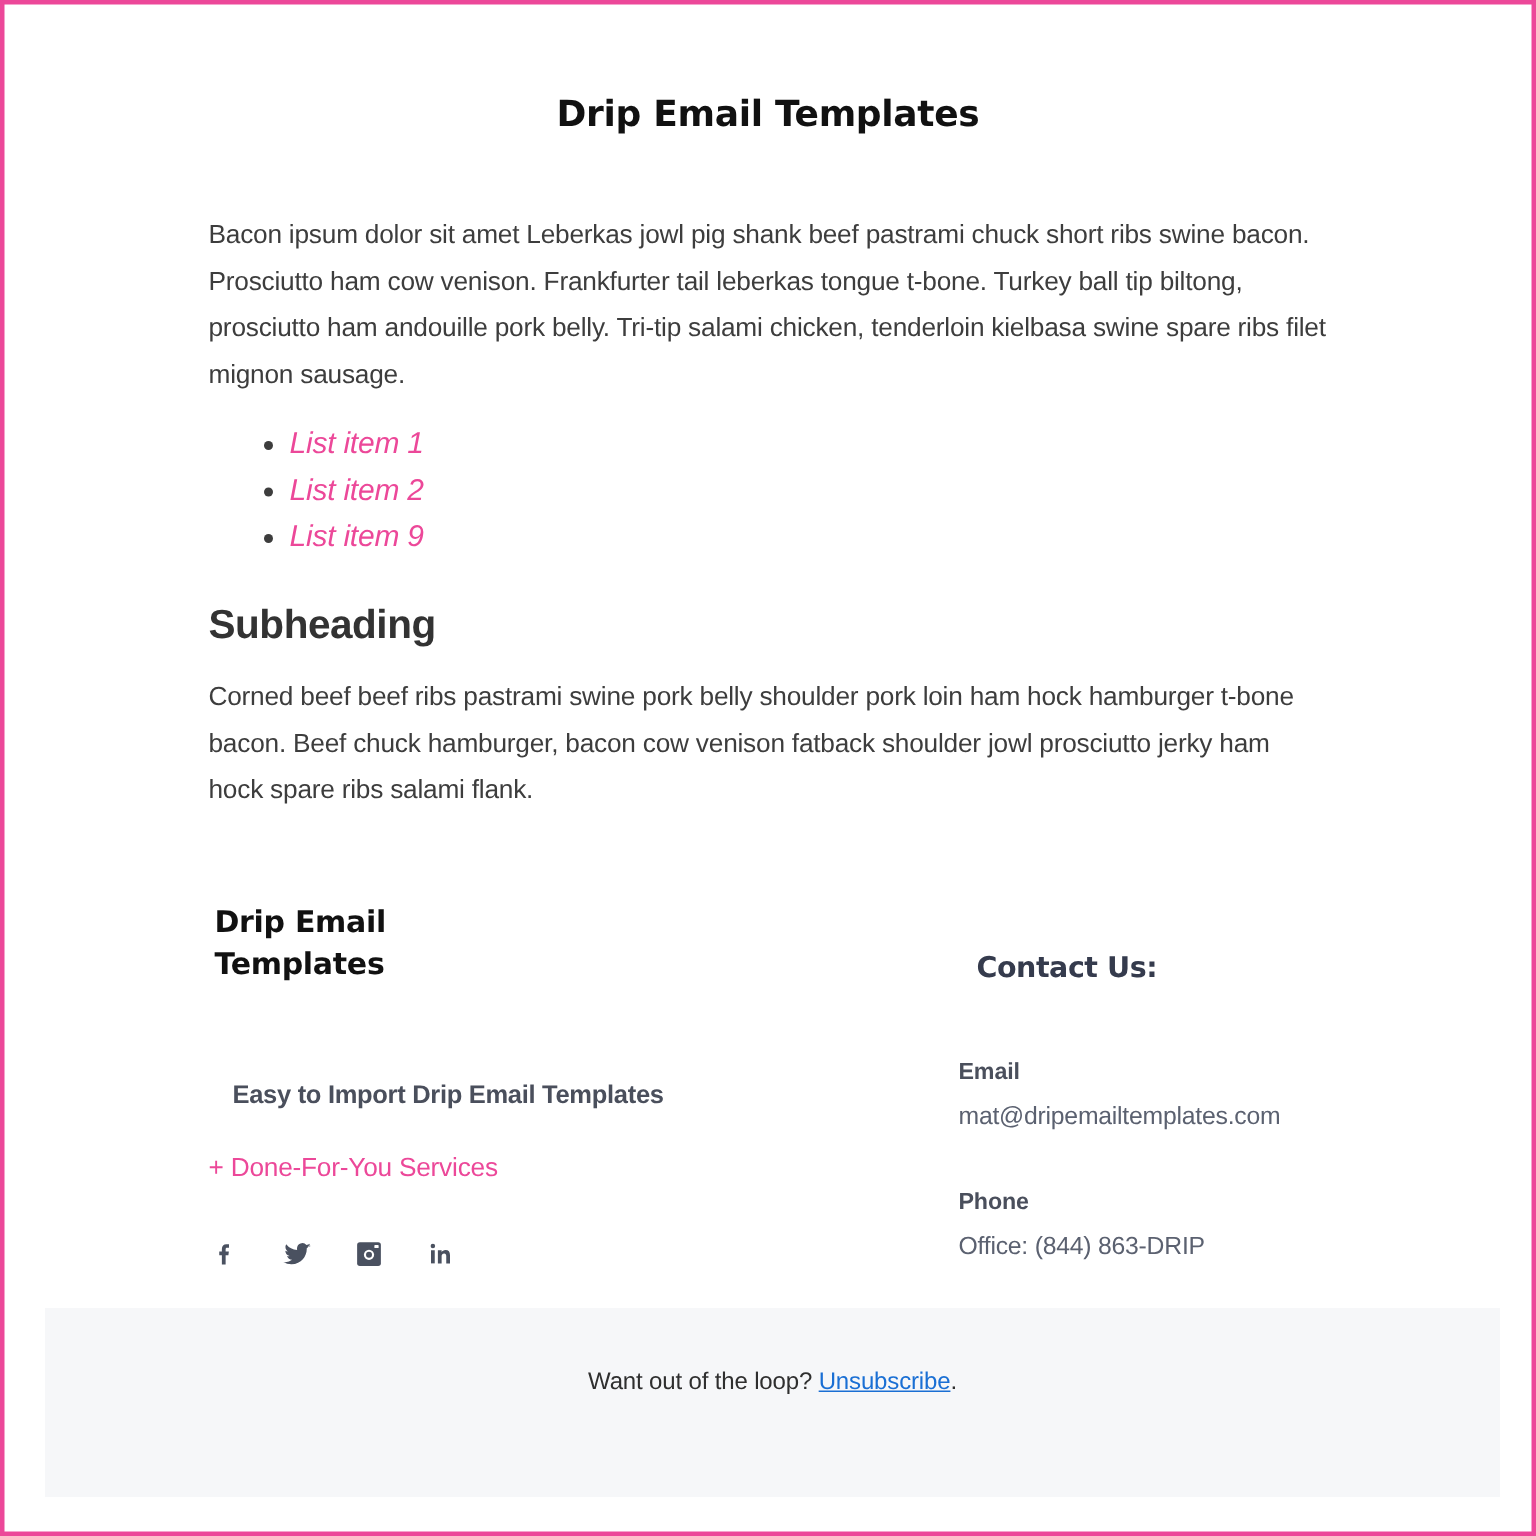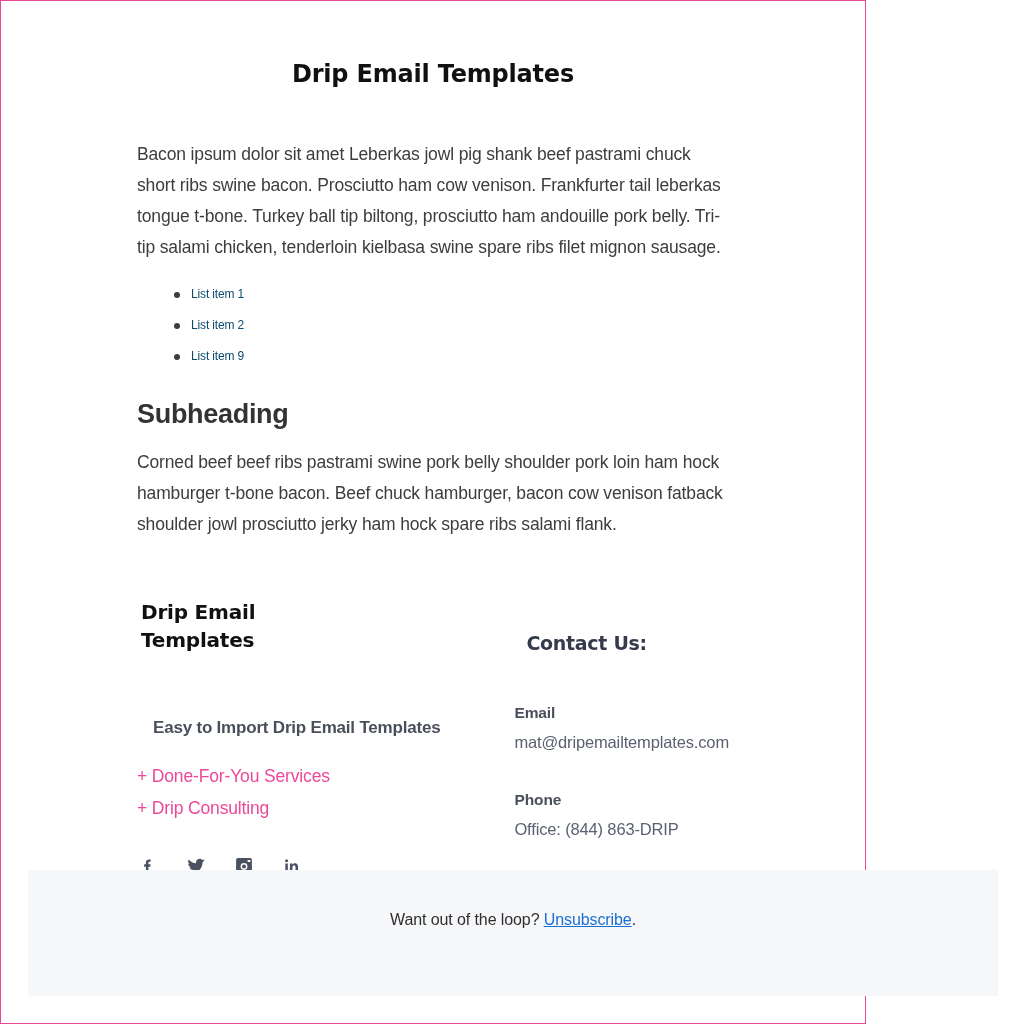--- a/index.html
+++ b/index.html
@@ -11,24 +11,24 @@
     width: 1024px;
     height: 1024px;
     background: #ffffff;
     font-family: "Liberation Sans", sans-serif;
     overflow: hidden;
   }
 
   .email-page {
     position: relative;
     box-sizing: border-box;
-    width: 866px;
+    width: 1024px;
     height: 1024px;
     background: #ffffff;
-    border: 1px solid #ec4899;
+    border: 3px solid #ec4899;
   }
 
   .email-body {
     box-sizing: border-box;
     padding: 0 136px;
   }
 
   
   .hero-title {
     margin: 0;
@@ -55,24 +55,25 @@
     padding-top: 50px;
   }
 
   .bullet-list {
     margin: 16px 0 0 0;
     padding: 0 0 0 54px;
     list-style: none;
   }
   .bullet-list li {
     position: relative;
-    color: #0c4a6e;
-    font-size: 12px;
+    color: #ec4899;
+    font-size: 20px;
     line-height: 31px;
     letter-spacing: -0.15px;
+    font-style: italic;
   }
   .bullet-list li::before {
     content: "";
     position: absolute;
     left: -17px;
     top: 13px;
     width: 6px;
     height: 6px;
     border-radius: 50%;
     background: #3d3d3d;
@@ -243,21 +244,20 @@
     <div class="footer-columns">
 
       <div class="footer-col-left">
 
         <div class="brand-logo">Drip Email Templates</div>
 
         <p class="tagline-strong">Easy to Import Drip Email Templates</p>
 
         <p class="tagline-line">+ Done-For-You Services</p>
 
-        <p class="tagline-line">+ Drip Consulting</p>
 
         <div class="social-row">
 
           <a class="social-link" href="#">
             <span>
               <svg width="20" height="20" viewBox="0 0 24 24" fill="currentColor" aria-hidden="true">
                 <path d="M15.2 4.2h-2.1c-2.2 0-3.6 1.5-3.6 3.7v2.1H7.4v2.9h2.1v7.4h3v-7.4h2.2l.4-2.9h-2.6V8.3c0-.8.2-1.3 1.3-1.3h1.4V4.2z"></path>
               </svg>
             </span>
           </a>

